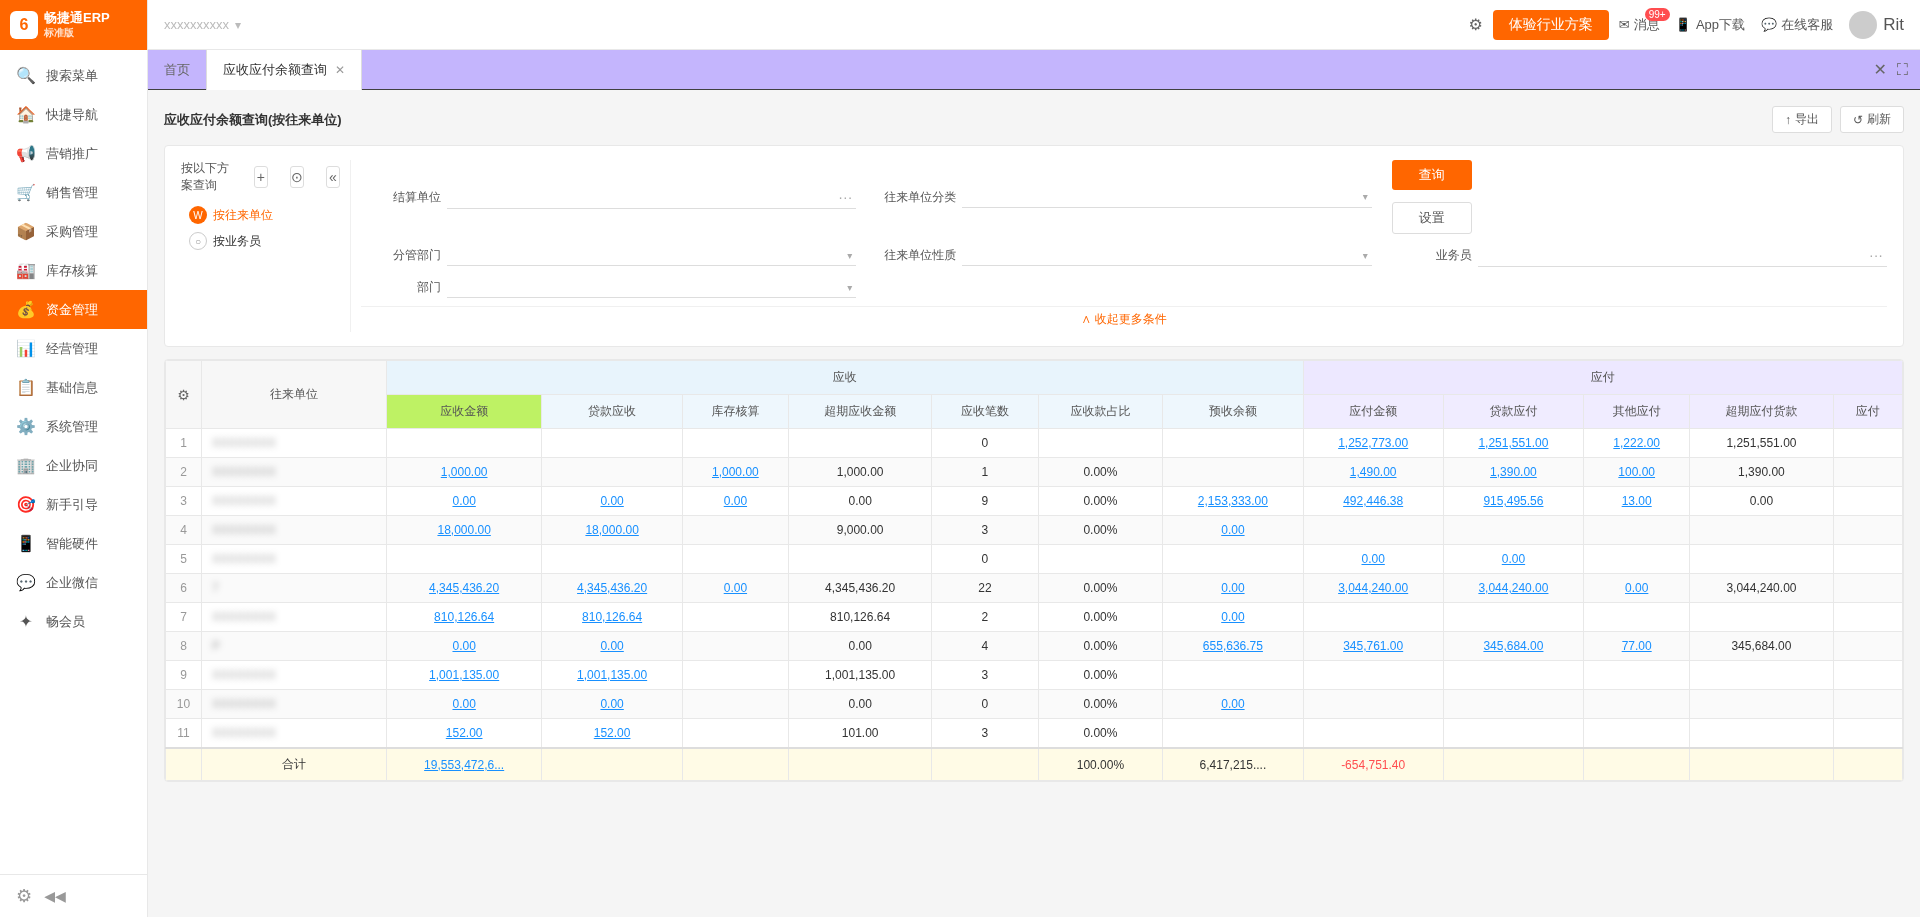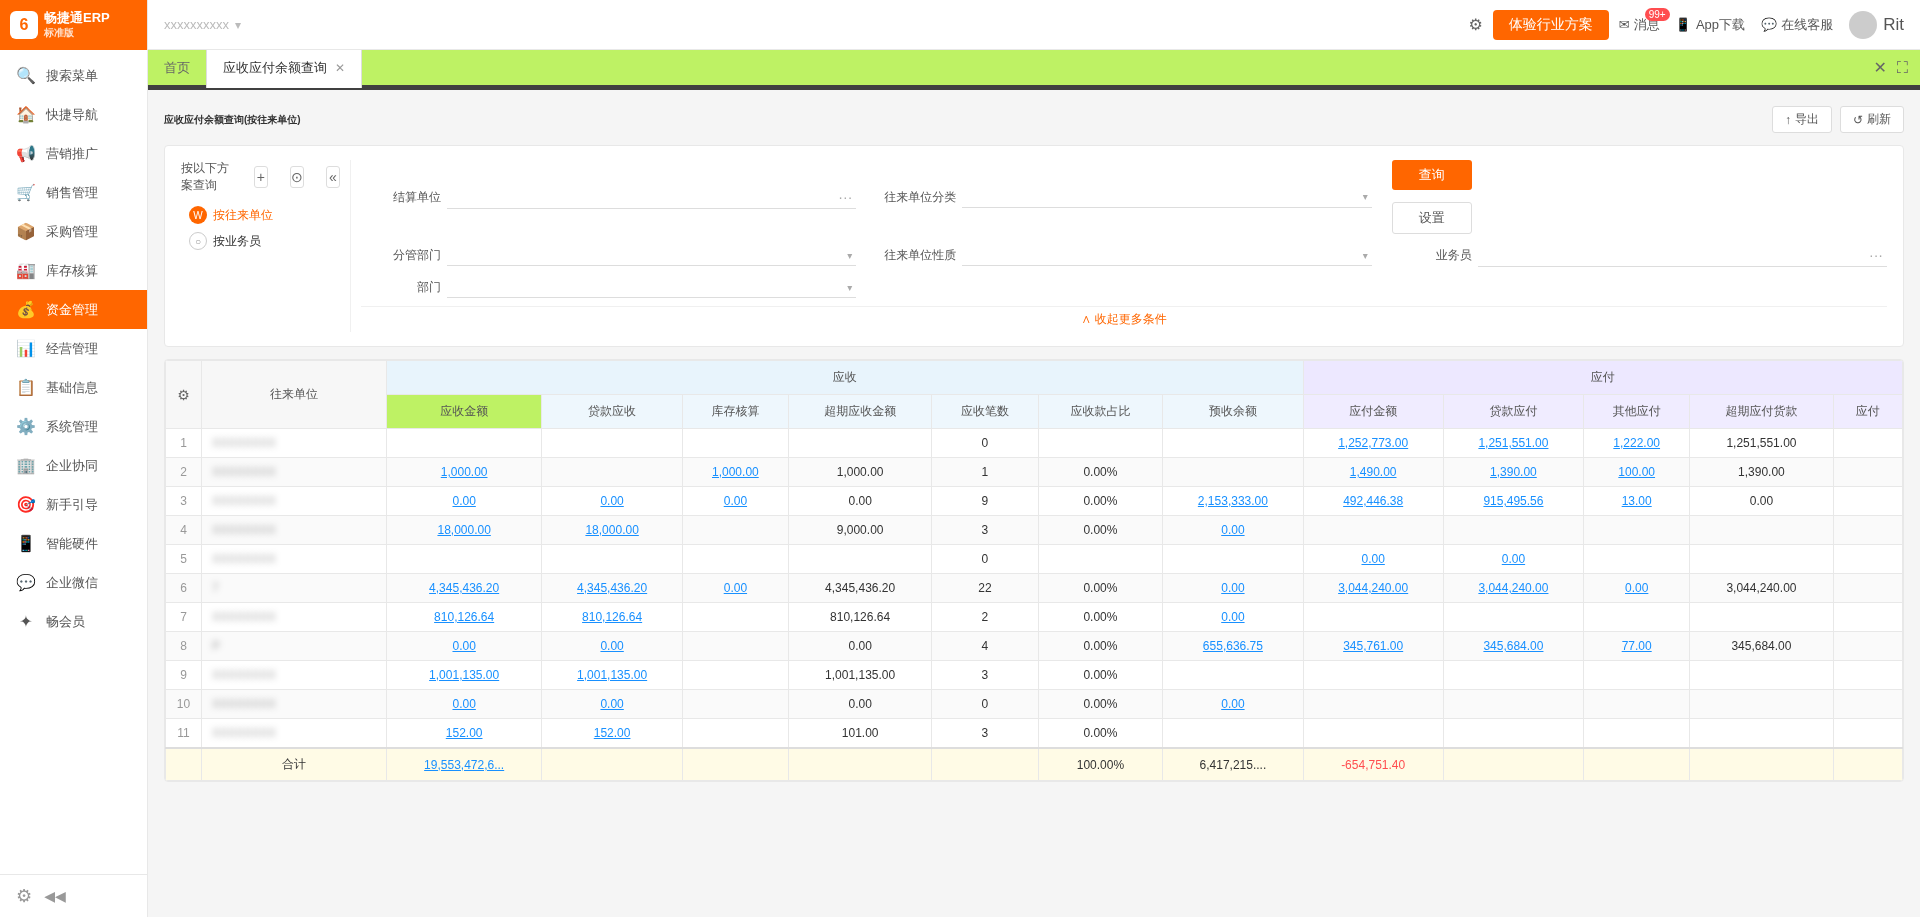--- a/index.html
+++ b/index.html
@@ -44,21 +44,21 @@
     }
     .header-breadcrumb span { color: #bbb; }
     .btn-solution {
       background: #ff6600; color: #fff; border: none; padding: 6px 16px;
       border-radius: 4px; cursor: pointer; font-size: 14px;
     }
 
     
     .tab-bar {
       position: fixed; left: 148px; right: 0; top: 50px; height: 40px;
-      background: #bef264; border-bottom: 5px solid #404040;
+      background: #c4b5fd; border-bottom: 1px solid #404040;
       display: flex; align-items: center; padding: 0; z-index: 98;
     }
     .tab-item {
       height: 40px; display: flex; align-items: center; padding: 0 16px;
       cursor: pointer; font-size: 13px; color: #666; border-right: 1px solid #ddd;
       white-space: nowrap;
     }
     .tab-item.active { background: #fff; color: #333; font-weight: 500; }
     .tab-item .tab-close { margin-left: 8px; color: #999; font-size: 12px; }
     .tab-bar-actions { margin-left: auto; display: flex; align-items: center; padding: 0 12px; gap: 10px; }
@@ -68,21 +68,21 @@
     .main-content {
       margin-left: 148px; margin-top: 90px; padding: 16px;
       height: calc(917px - 90px); overflow-y: auto; background: #f5f5f5;
     }
 
     
     .page-title-bar {
       display: flex; align-items: center; justify-content: space-between;
       margin-bottom: 12px;
     }
-    .page-title { font-size: 10px; font-weight: 600; color: #333; }
+    .page-title { font-size: 13px; font-weight: 600; color: #333; }
     .title-actions { display: flex; gap: 8px; }
     .btn-export, .btn-refresh {
       padding: 4px 12px; border: 1px solid #ddd; background: #fff;
       border-radius: 3px; cursor: pointer; font-size: 12px; color: #555;
       display: flex; align-items: center; gap: 4px;
     }
 
     
     .filter-panel {
       background: #fff; border-radius: 4px; padding: 14px 16px;

